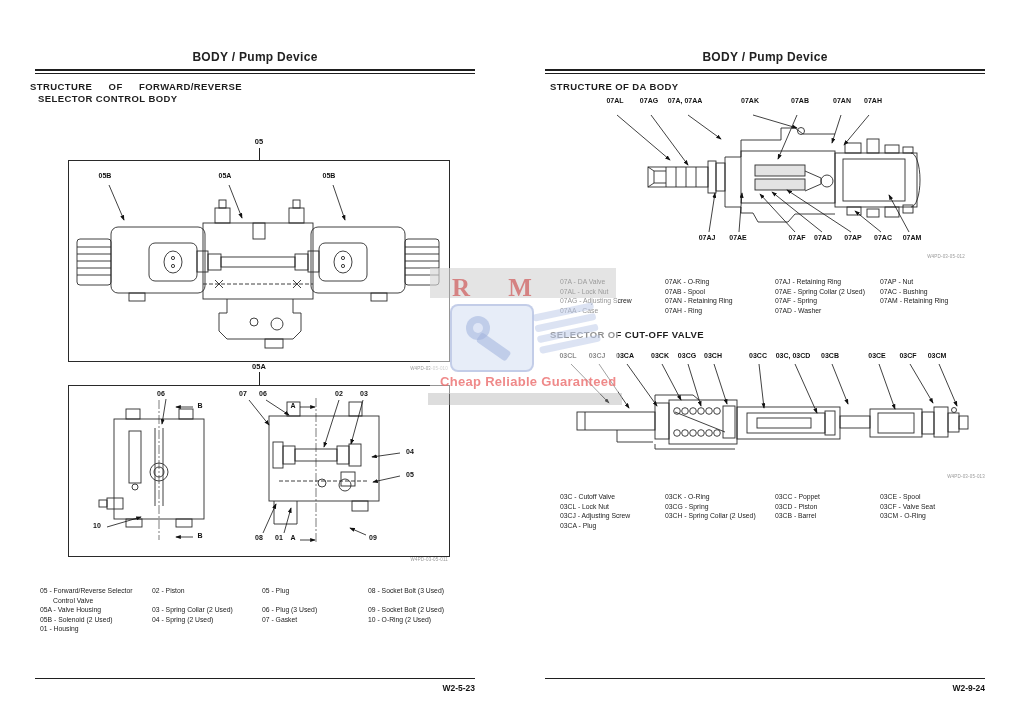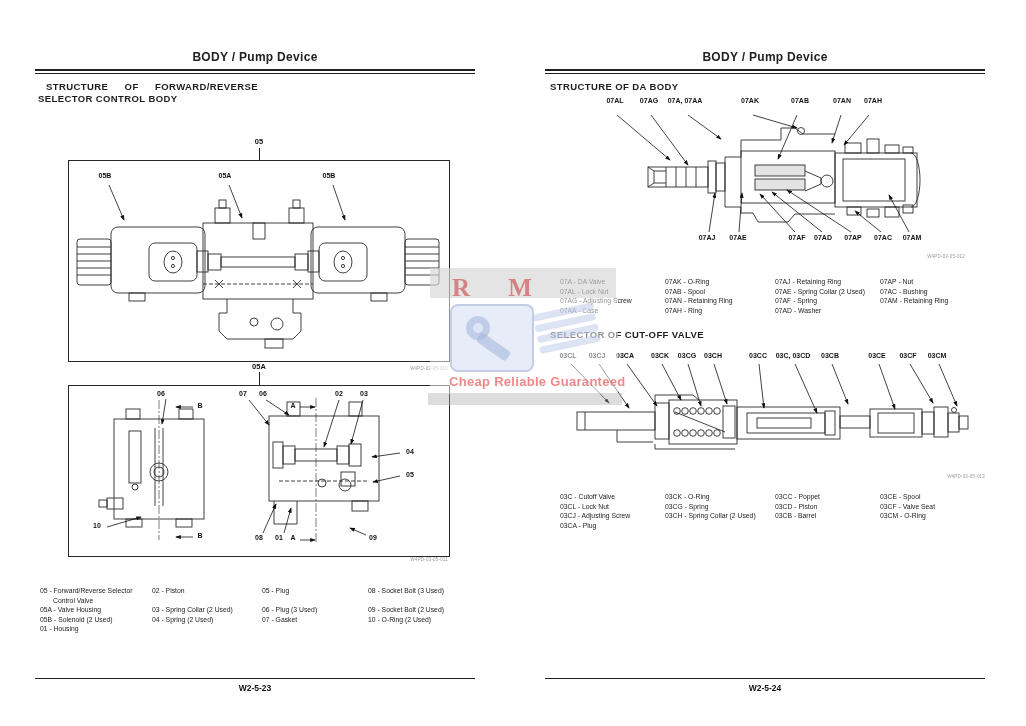--- a/index.html
+++ b/index.html
@@ -11,54 +11,54 @@
   .sh{position:absolute;font-weight:bold;font-size:9.5px;letter-spacing:.4px;color:#1d1d1d;white-space:nowrap;}
   .jline{text-align:justify;text-align-last:justify;}
   .figbox{position:absolute;border:1px solid #2a2a2a;background:#fff;}
   .fl{position:absolute;transform:translateX(-50%);font-weight:bold;font-size:7px;color:#111;white-space:nowrap;line-height:8px;}
   .asm{position:absolute;transform:translateX(-50%);font-weight:bold;font-size:7.5px;color:#111;}
   .vline{position:absolute;width:1px;background:#222;}
   .code{position:absolute;font-size:4.5px;color:#999;letter-spacing:.2px;text-align:right;}
   .pcol{position:absolute;width:110px;}
   .pi{font-size:6.8px;line-height:9.5px;color:#222;padding-left:13px;text-indent:-13px;}
   .gap{margin-top:9.5px;}
-  .ftr{position:absolute;font-weight:bold;font-size:8.5px;color:#111;text-align:center;}
+  .ftr{position:absolute;font-weight:bold;font-size:8.5px;color:#111;text-align:right;}
   svg{display:block;}
   .wm{position:absolute;left:428px;top:266px;width:194px;height:142px;z-index:9;pointer-events:none;}
   .wm-back{position:absolute;left:2px;top:2px;width:188px;height:126px;background:rgba(255,255,255,.5);}
   .wm-band-top{position:absolute;left:2px;top:2px;width:186px;height:30px;background:rgba(170,170,170,.32);}
   .wm-band-bot{position:absolute;left:0;top:127px;width:194px;height:12px;background:rgba(170,170,170,.4);}
   .wm-init{position:absolute;left:24px;top:8px;font-family:"Liberation Serif",serif;font-weight:bold;
            font-size:25px;letter-spacing:16px;color:rgba(200,50,50,.55);}
   .wm-logo{position:absolute;left:22px;top:38px;width:80px;height:64px;border:2px solid rgba(165,180,220,.55);
            border-radius:8px;background:rgba(202,214,240,.45);}
   .wm-stripes{position:absolute;left:108px;top:42px;transform:rotate(-12deg);}
   .wm-stripes div{width:62px;height:7px;border-radius:3px;background:rgba(185,200,232,.5);margin-bottom:4px;}
   .wm-tag{position:absolute;left:12px;top:108px;font-weight:bold;font-size:13px;white-space:nowrap;
-          color:rgba(235,108,108,.8);letter-spacing:.3px;margin-left:9px;}
+          color:rgba(235,108,108,.8);letter-spacing:.3px;}
 </style>
 </head>
 <body>
 
 <div id="canvas">
 
   <svg width="0" height="0" style="position:absolute">
     <defs>
       <marker id="ah" markerWidth="7" markerHeight="5" refX="6" refY="2.5" orient="auto">
         <path d="M0,0 L7,2.5 L0,5 Z" fill="#111"></path>
       </marker>
     </defs>
   </svg>
 
   <div>
     <div class="hdr" style="left:35px;top:50px;width:440px">BODY / Pump Device</div>
     <div class="hrule" style="left:35px;top:69px;width:440px;height:2px"></div>
     <div class="hrule" style="left:35px;top:73px;width:440px;height:1px"></div>
 
-    <div class="sh jline" style="left:46px;top:81px;width:212px">STRUCTURE OF FORWARD/REVERSE</div>
+    <div class="sh jline" style="left:30px;top:81px;width:212px">STRUCTURE OF FORWARD/REVERSE</div>
     <div class="sh" style="left:38px;top:93px">SELECTOR CONTROL BODY</div>
 
     <div class="asm" style="left:259px;top:137px">05</div>
     <div class="vline" style="left:259px;top:148px;height:12px"></div>
 
     <div class="figbox" style="left:68px;top:160px;width:380px;height:200px">
       <svg width="378" height="198" viewBox="0 0 378 198">
         <g stroke="#2b2b2b" stroke-width="0.9" fill="none">
           <rect x="8" y="78" width="34" height="46" rx="3"></rect>
           <path d="M8,86 H42 M8,93 H42 M8,100 H42 M8,107 H42 M8,114 H42"></path>
@@ -376,21 +376,21 @@
       <div class="pi">03CD - Piston</div>
       <div class="pi">03CB - Barrel</div>
     </div>
     <div class="pcol" style="left:880px;top:492px;width:104px">
       <div class="pi">03CE - Spool</div>
       <div class="pi">03CF - Valve Seat</div>
       <div class="pi">03CM - O-Ring</div>
     </div>
 
     <div class="hrule" style="left:545px;top:678px;width:440px;height:1px"></div>
-    <div class="ftr" style="left:545px;top:683px;width:440px">W2-5-24</div>
+    <div class="ftr" style="left:545px;top:683px;width:440px">W2-9-24</div>
   </div>
 
   <div class="wm">
     <div class="wm-back"></div>
     <div class="wm-band-top"></div>
     <div class="wm-band-bot"></div>
     <span class="wm-init">R M</span>
     <div class="wm-logo">
       <svg width="80" height="64" viewBox="0 0 80 64">
         <g fill="rgba(160,178,220,0.55)">

